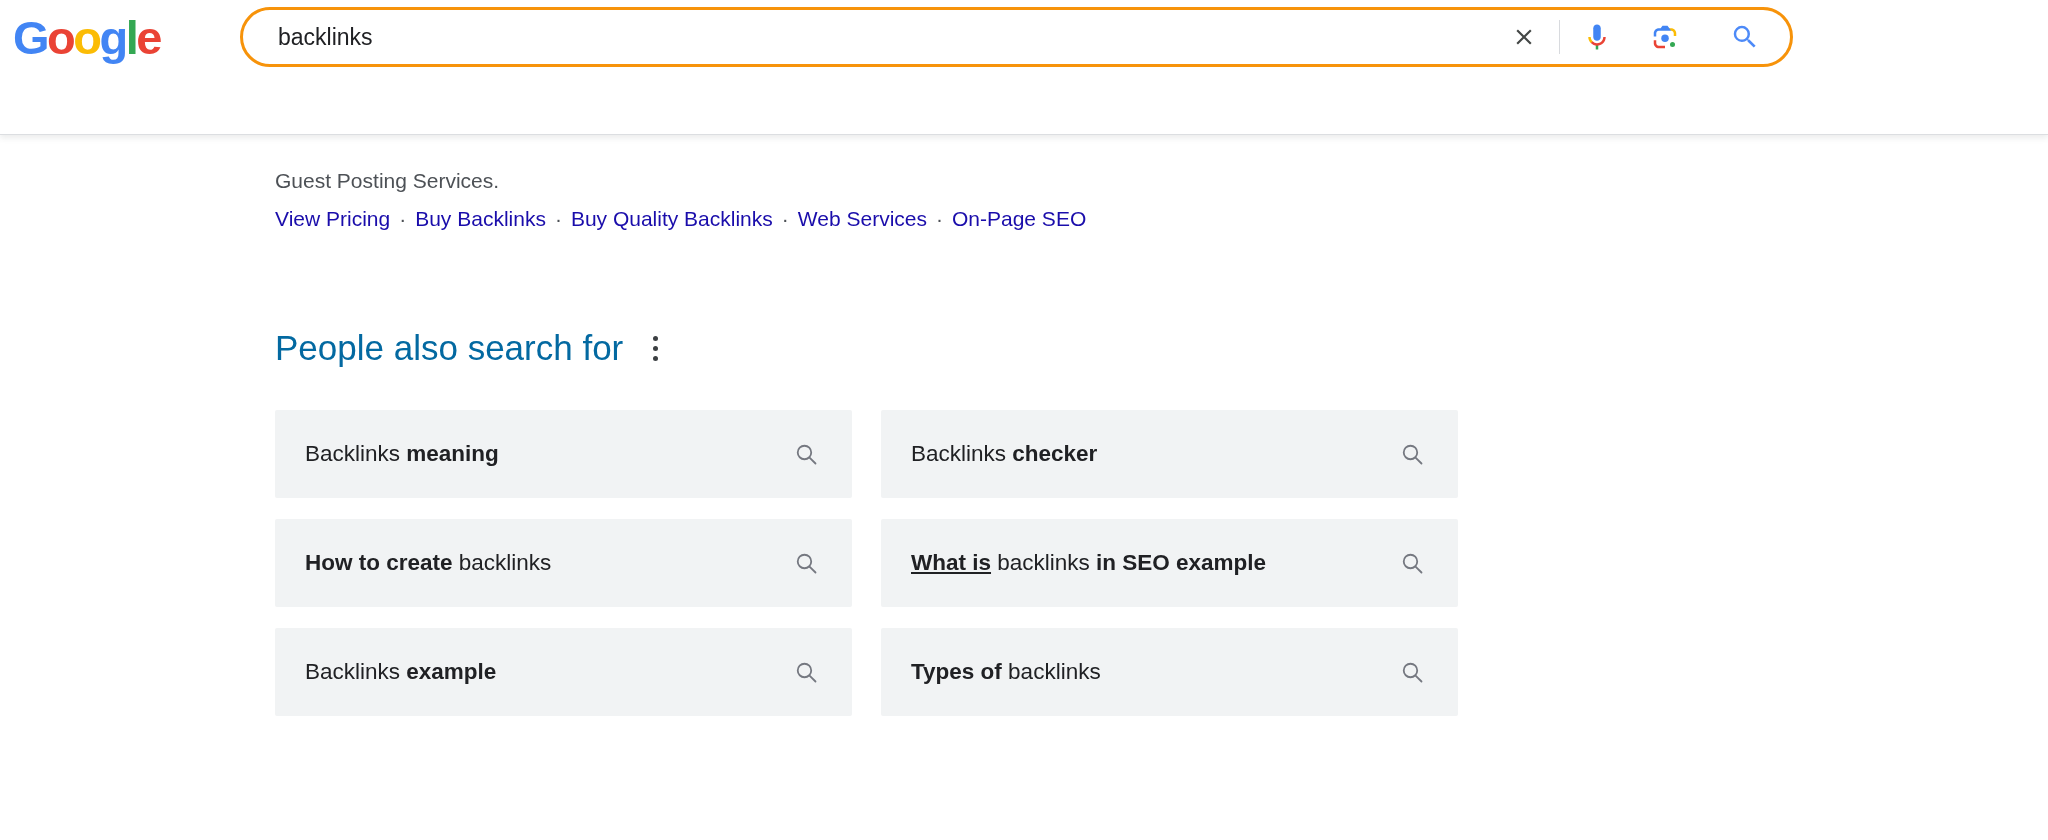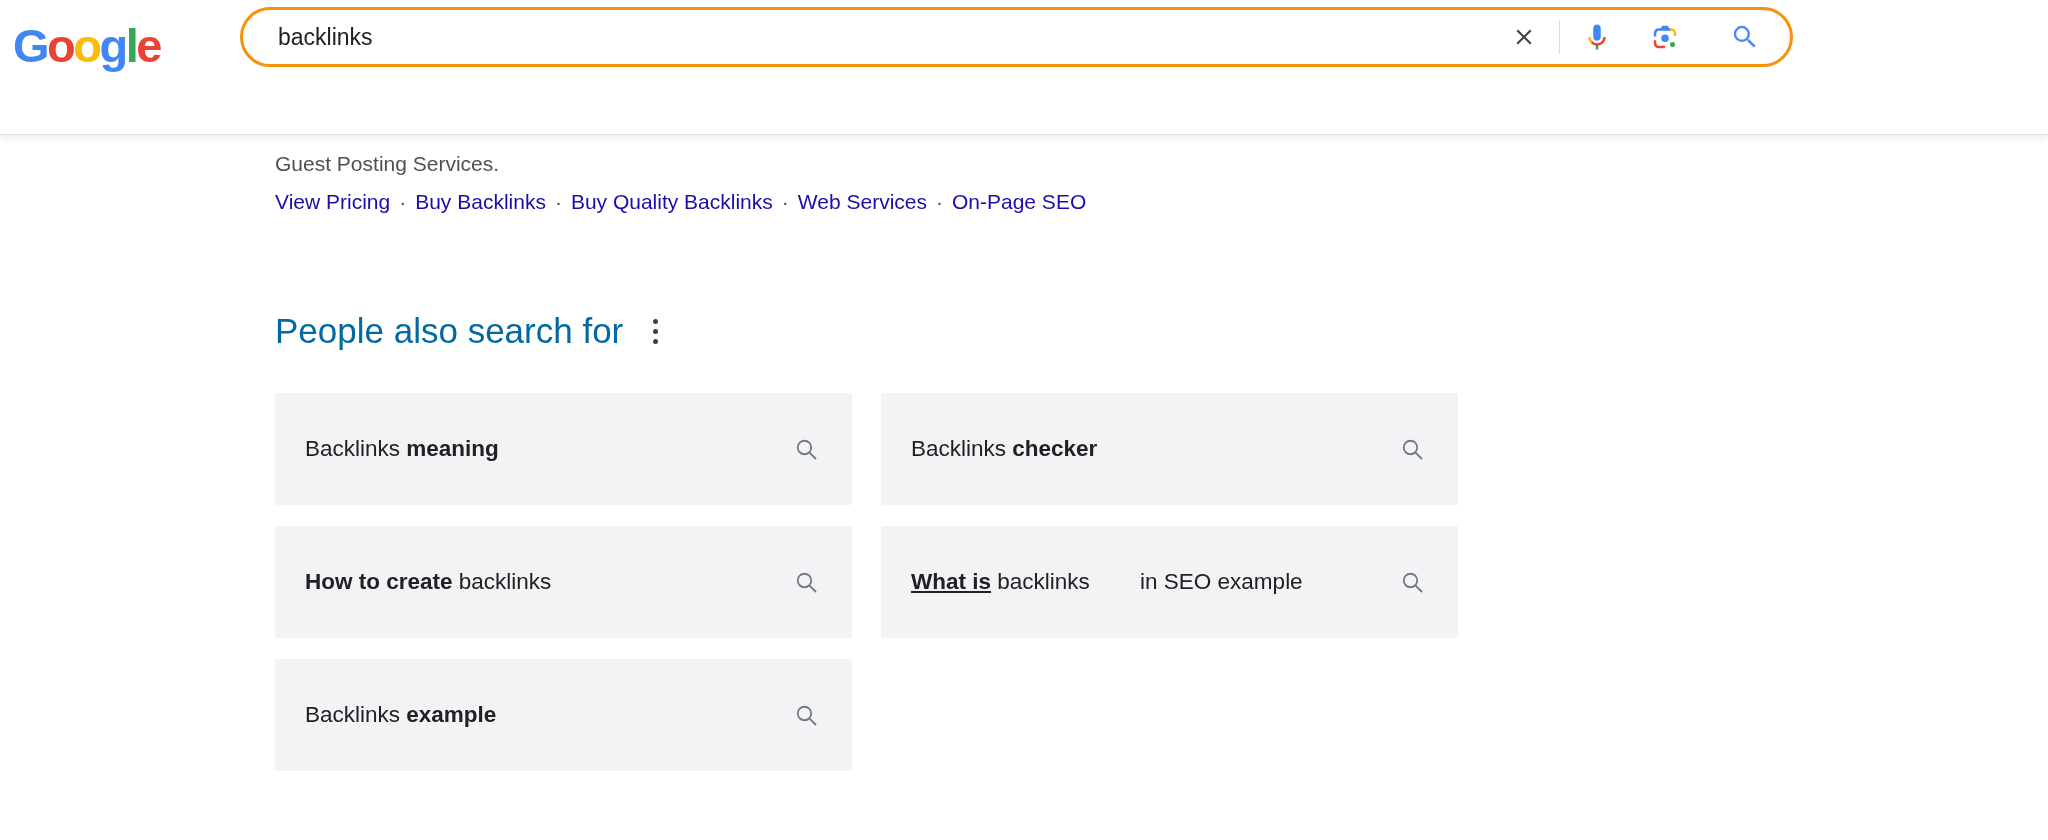--- a/index.html
+++ b/index.html
@@ -1,47 +1,47 @@
 <!DOCTYPE html>
 <html><head>
 <meta charset="utf-8">
 <style>
   html,body{margin:0;padding:0;background:#fff;}
   body{width:2048px;height:840px;overflow:hidden;font-family:"Liberation Sans",sans-serif;color:#202124;position:relative;}
 
   
   .header{position:relative;height:134px;background:#fff;border-bottom:1px solid #dcdee1;box-shadow:0 3px 6px rgba(60,64,67,.10);}
-  .logo{position:absolute;left:13px;top:16px;font-size:47px;font-weight:700;letter-spacing:-2.5px;line-height:60px;cursor:pointer;user-select:none;}
+  .logo{position:absolute;left:13px;top:8px;font-size:47px;font-weight:700;letter-spacing:-2.5px;line-height:60px;cursor:pointer;user-select:none;}
   .logo span{display:inline-block;}
 
   .search-pill{position:absolute;left:240px;top:7px;width:1553px;height:60px;box-sizing:border-box;
     border:3px solid #f7930a;border-radius:31px;background:#fff;display:flex;align-items:center;
     padding:0 30px 0 35px;}
   .search-input{flex:1;border:none;outline:none;font-size:23px;color:#202124;font-family:"Liberation Sans",sans-serif;background:transparent;padding:0;}
   .controls{display:flex;align-items:center;flex-shrink:0;}
   .icon-btn{display:flex;align-items:center;justify-content:center;cursor:pointer;background:none;border:none;padding:0;}
   .clear-btn{margin-right:22px;}
   .vsep{width:1px;height:34px;background:#d8dade;margin-right:22px;}
   .mic-btn{margin-right:38px;}
   .lens-btn{margin-right:50px;}
 
   
   .main{padding-left:275px;}
-  .snippet{margin-top:16px;font-size:21px;line-height:26px;color:#4d5156;}
+  .snippet{margin-top:33px;font-size:21px;line-height:26px;color:#4d5156;}
   .sitelinks{margin-top:11px;font-size:21px;line-height:27px;}
   .sitelinks a{color:#1a0dab;text-decoration:none;cursor:pointer;margin-top:20px;}
   .sitelinks .dot{color:#4d5156;margin:0 9px;}
 
   .pasf-header{margin-top:96px;display:flex;align-items:center;}
   .pasf-title{font-size:35px;font-weight:400;color:#0369a1;margin:0;line-height:40px;}
   .kebab{margin-left:22px;display:flex;flex-direction:column;gap:5px;padding:5px 8px;cursor:pointer;background:none;border:none;}
   .kebab i{width:5px;height:5px;border-radius:50%;background:#3c4043;display:block;}
 
   .chips{margin-top:42px;display:grid;grid-template-columns:577px 577px;column-gap:29px;row-gap:21px;}
-  .chip{height:112px;background:#f1f3f4;border-radius:2px;display:flex;align-items:center;
+  .chip{height:88px;background:#f1f3f4;border-radius:2px;display:flex;align-items:center;
     padding:0 32px 0 30px;box-sizing:border-box;font-size:22.5px;color:#202124;cursor:pointer;}
   .chip-text{white-space:nowrap;overflow:hidden;}
   .chip .mag{margin-left:auto;flex-shrink:0;display:flex;align-items:center;padding-left:12px;}
 </style>
 </head>
 <body>
 
 <div class="header">
   <div class="logo"><span style="color: rgb(66, 133, 244);">G</span><span style="color: rgb(234, 67, 53);">o</span><span style="color: rgb(251, 188, 5);">o</span><span style="color: rgb(66, 133, 244);">g</span><span style="color: rgb(52, 168, 83);">l</span><span style="color: rgb(234, 67, 53);">e</span></div>
 
@@ -128,33 +128,42 @@
     <span class="mag">
       <svg width="27" height="27" viewBox="0 0 24 24">
         <circle cx="10.2" cy="10.2" r="6" fill="none" stroke="#757880" stroke-width="1.6"></circle>
         <line x1="14.7" y1="14.7" x2="20" y2="20" stroke="#757880" stroke-width="1.6" stroke-linecap="round"></line>
       </svg>
     </span>
   </div>
 
 
   <div class="chip">
-    <span class="chip-text"><span style="font-weight: 700; text-decoration: underline;">What is</span><span> backlinks </span><span style="font-weight: 400; margin-left: 44px;">in SEO example</span></span>
+    <span class="chip-text"><span style="font-weight: 700; text-decoration: underline;">What is</span><span> backlinks </span><span style="font-weight: 700;">in SEO example</span></span>
     <span class="mag">
       <svg width="27" height="27" viewBox="0 0 24 24">
         <circle cx="10.2" cy="10.2" r="6" fill="none" stroke="#757880" stroke-width="1.6"></circle>
         <line x1="14.7" y1="14.7" x2="20" y2="20" stroke="#757880" stroke-width="1.6" stroke-linecap="round"></line>
       </svg>
     </span>
   </div>
 
   <div class="chip">
     <span class="chip-text"><span>Backlinks </span><span style="font-weight: 700;">example</span></span>
     <span class="mag">
       <svg width="27" height="27" viewBox="0 0 24 24">
         <circle cx="10.2" cy="10.2" r="6" fill="none" stroke="#757880" stroke-width="1.6"></circle>
         <line x1="14.7" y1="14.7" x2="20" y2="20" stroke="#757880" stroke-width="1.6" stroke-linecap="round"></line>
       </svg>
     </span>
   </div>
 
+  <div class="chip">
+    <span class="chip-text"><span style="font-weight: 700;">Types of</span><span> backlinks</span></span>
+    <span class="mag">
+      <svg width="27" height="27" viewBox="0 0 24 24">
+        <circle cx="10.2" cy="10.2" r="6" fill="none" stroke="#757880" stroke-width="1.6"></circle>
+        <line x1="14.7" y1="14.7" x2="20" y2="20" stroke="#757880" stroke-width="1.6" stroke-linecap="round"></line>
+      </svg>
+    </span>
+  </div>
 </div>
 </div>
 
 </body></html>

